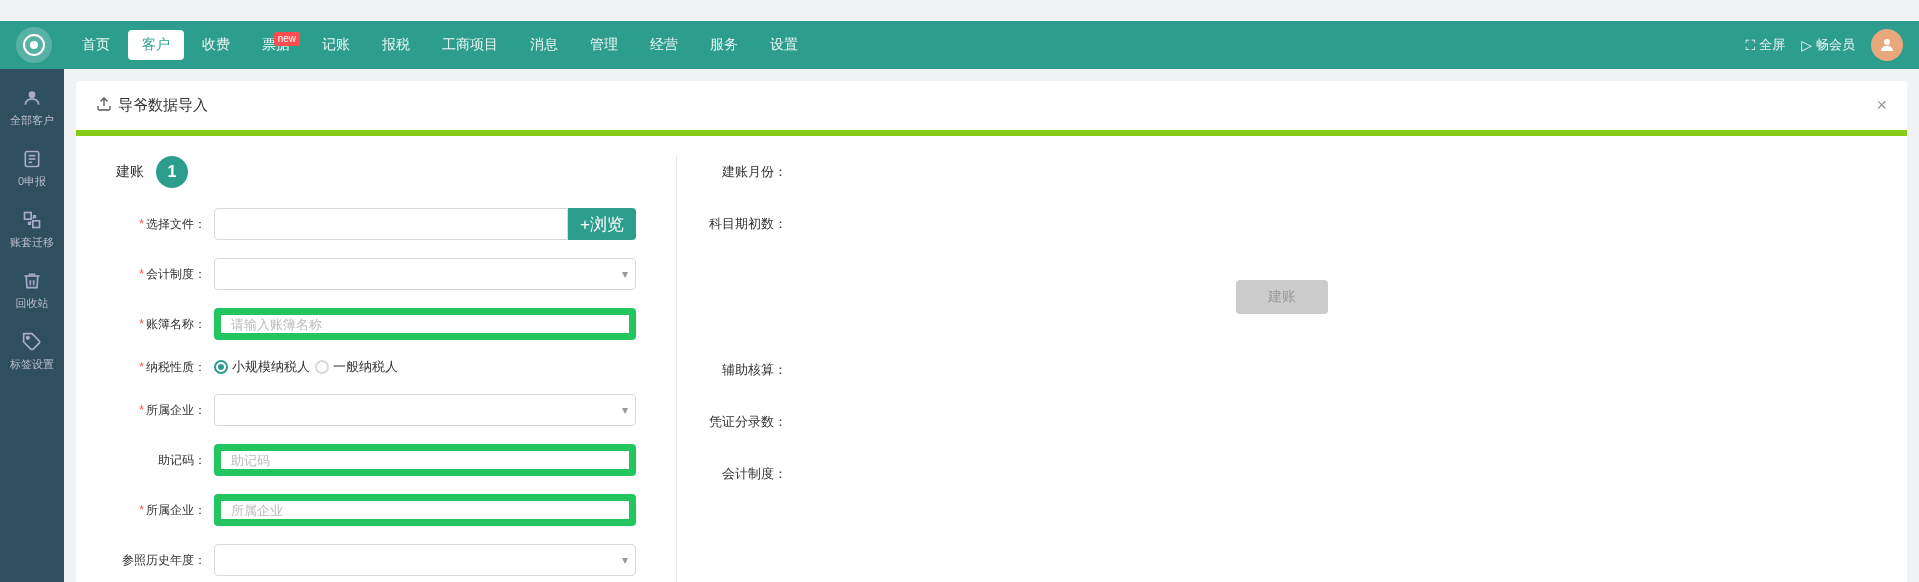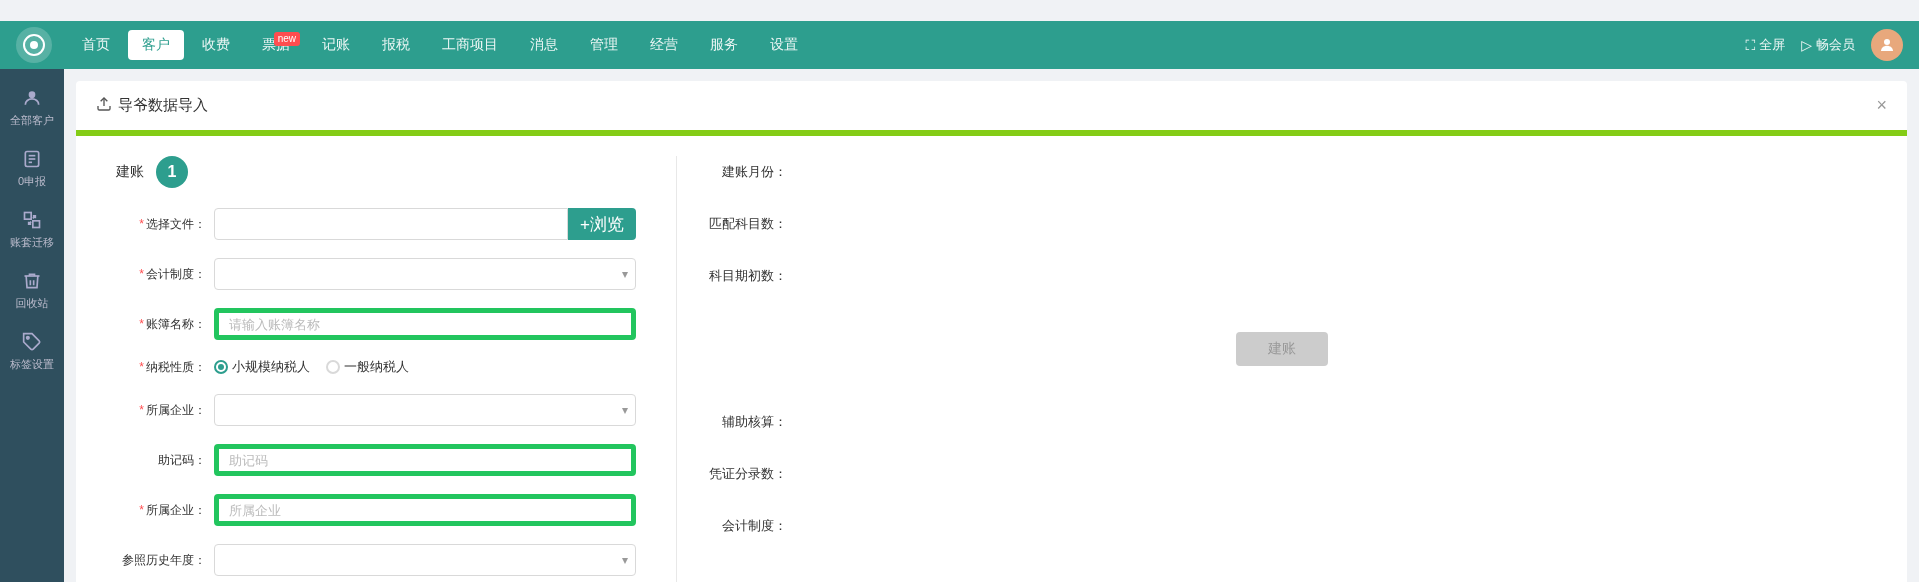--- a/index.html
+++ b/index.html
@@ -99,21 +99,21 @@
     
     .form-row {
       display: flex; align-items: center; margin-bottom: 18px;
     }
     .form-label {
       font-size: 12px; color: #333; text-align: right;
       width: 90px; flex-shrink: 0; margin-right: 8px;
     }
     .required { color: #ff4d4f; margin-right: 2px; }
     .form-control {
-      flex: 1; height: 32px; border: 5px solid #22c55e; border-radius: 4px;
+      flex: 1; height: 32px; border: 7px solid #22c55e; border-radius: 4px;
       padding: 0 10px; font-size: 13px; color: #333; outline: none;
     }
     .form-control::placeholder { color: #bbb; }
     .form-control-wrap { flex: 1; display: flex; gap: 0; }
     .browse-btn {
       background: #2d9e8e; color: #fff; border: none; border-radius: 0 4px 4px 0;
       padding: 0 12px; font-size: 17px; cursor: pointer; height: 32px; white-space: nowrap;
     }
     .file-input {
       flex: 1; height: 32px; border: 1px solid #d9d9d9; border-radius: 4px 0 0 4px;
@@ -122,21 +122,21 @@
     .select-wrap { flex: 1; position: relative; }
     .select-control {
       width: 100%; height: 32px; border: 1px solid #d9d9d9; border-radius: 4px;
       padding: 0 28px 0 10px; font-size: 13px; color: #333;
       appearance: none; background: #fff; cursor: pointer; outline: none;
     }
     .select-arrow {
       position: absolute; right: 8px; top: 50%; transform: translateY(-50%);
       color: #999; font-size: 12px; pointer-events: none;
     }
-    .radio-group { display: flex; align-items: flex-end; gap: 16px; flex: 1; }
+    .radio-group { display: flex; align-items: flex-end; gap: 5px; flex: 1; }
     .radio-item { display: flex; align-items: center; gap: 4px; cursor: pointer; font-size: 13px; color: #333; }
     .radio-dot {
       width: 14px; height: 14px; border-radius: 50%; border: 2px solid #2d9e8e;
       display: flex; align-items: center; justify-content: center; background: #fff;
     }
     .radio-dot.checked::after {
       content: ''; width: 6px; height: 6px; border-radius: 50%; background: #2d9e8e;
     }
     .radio-dot-plain { width: 14px; height: 14px; border-radius: 50%; border: 2px solid #d9d9d9; background: #fff; }
 
@@ -356,24 +356,20 @@
             </div>
           </div>
         </div>
 
         <div class="form-right">
           <div class="info-row">
             <span class="info-label">建账月份：</span>
             <span class="info-value"></span>
           </div>
           <div class="info-row">
-            <span class="info-label">匹配科目数：</span>
-            <span class="info-value"></span>
-          </div>
-          <div class="info-row">
             <span class="info-label">科目期初数：</span>
             <span class="info-value"></span>
           </div>
 
           <div style="display:flex; justify-content:center; margin: 8px 0 20px 0;">
             <button class="build-btn">建账</button>
           </div>
 
           <div class="info-row">
             <span class="info-label">辅助核算：</span>

